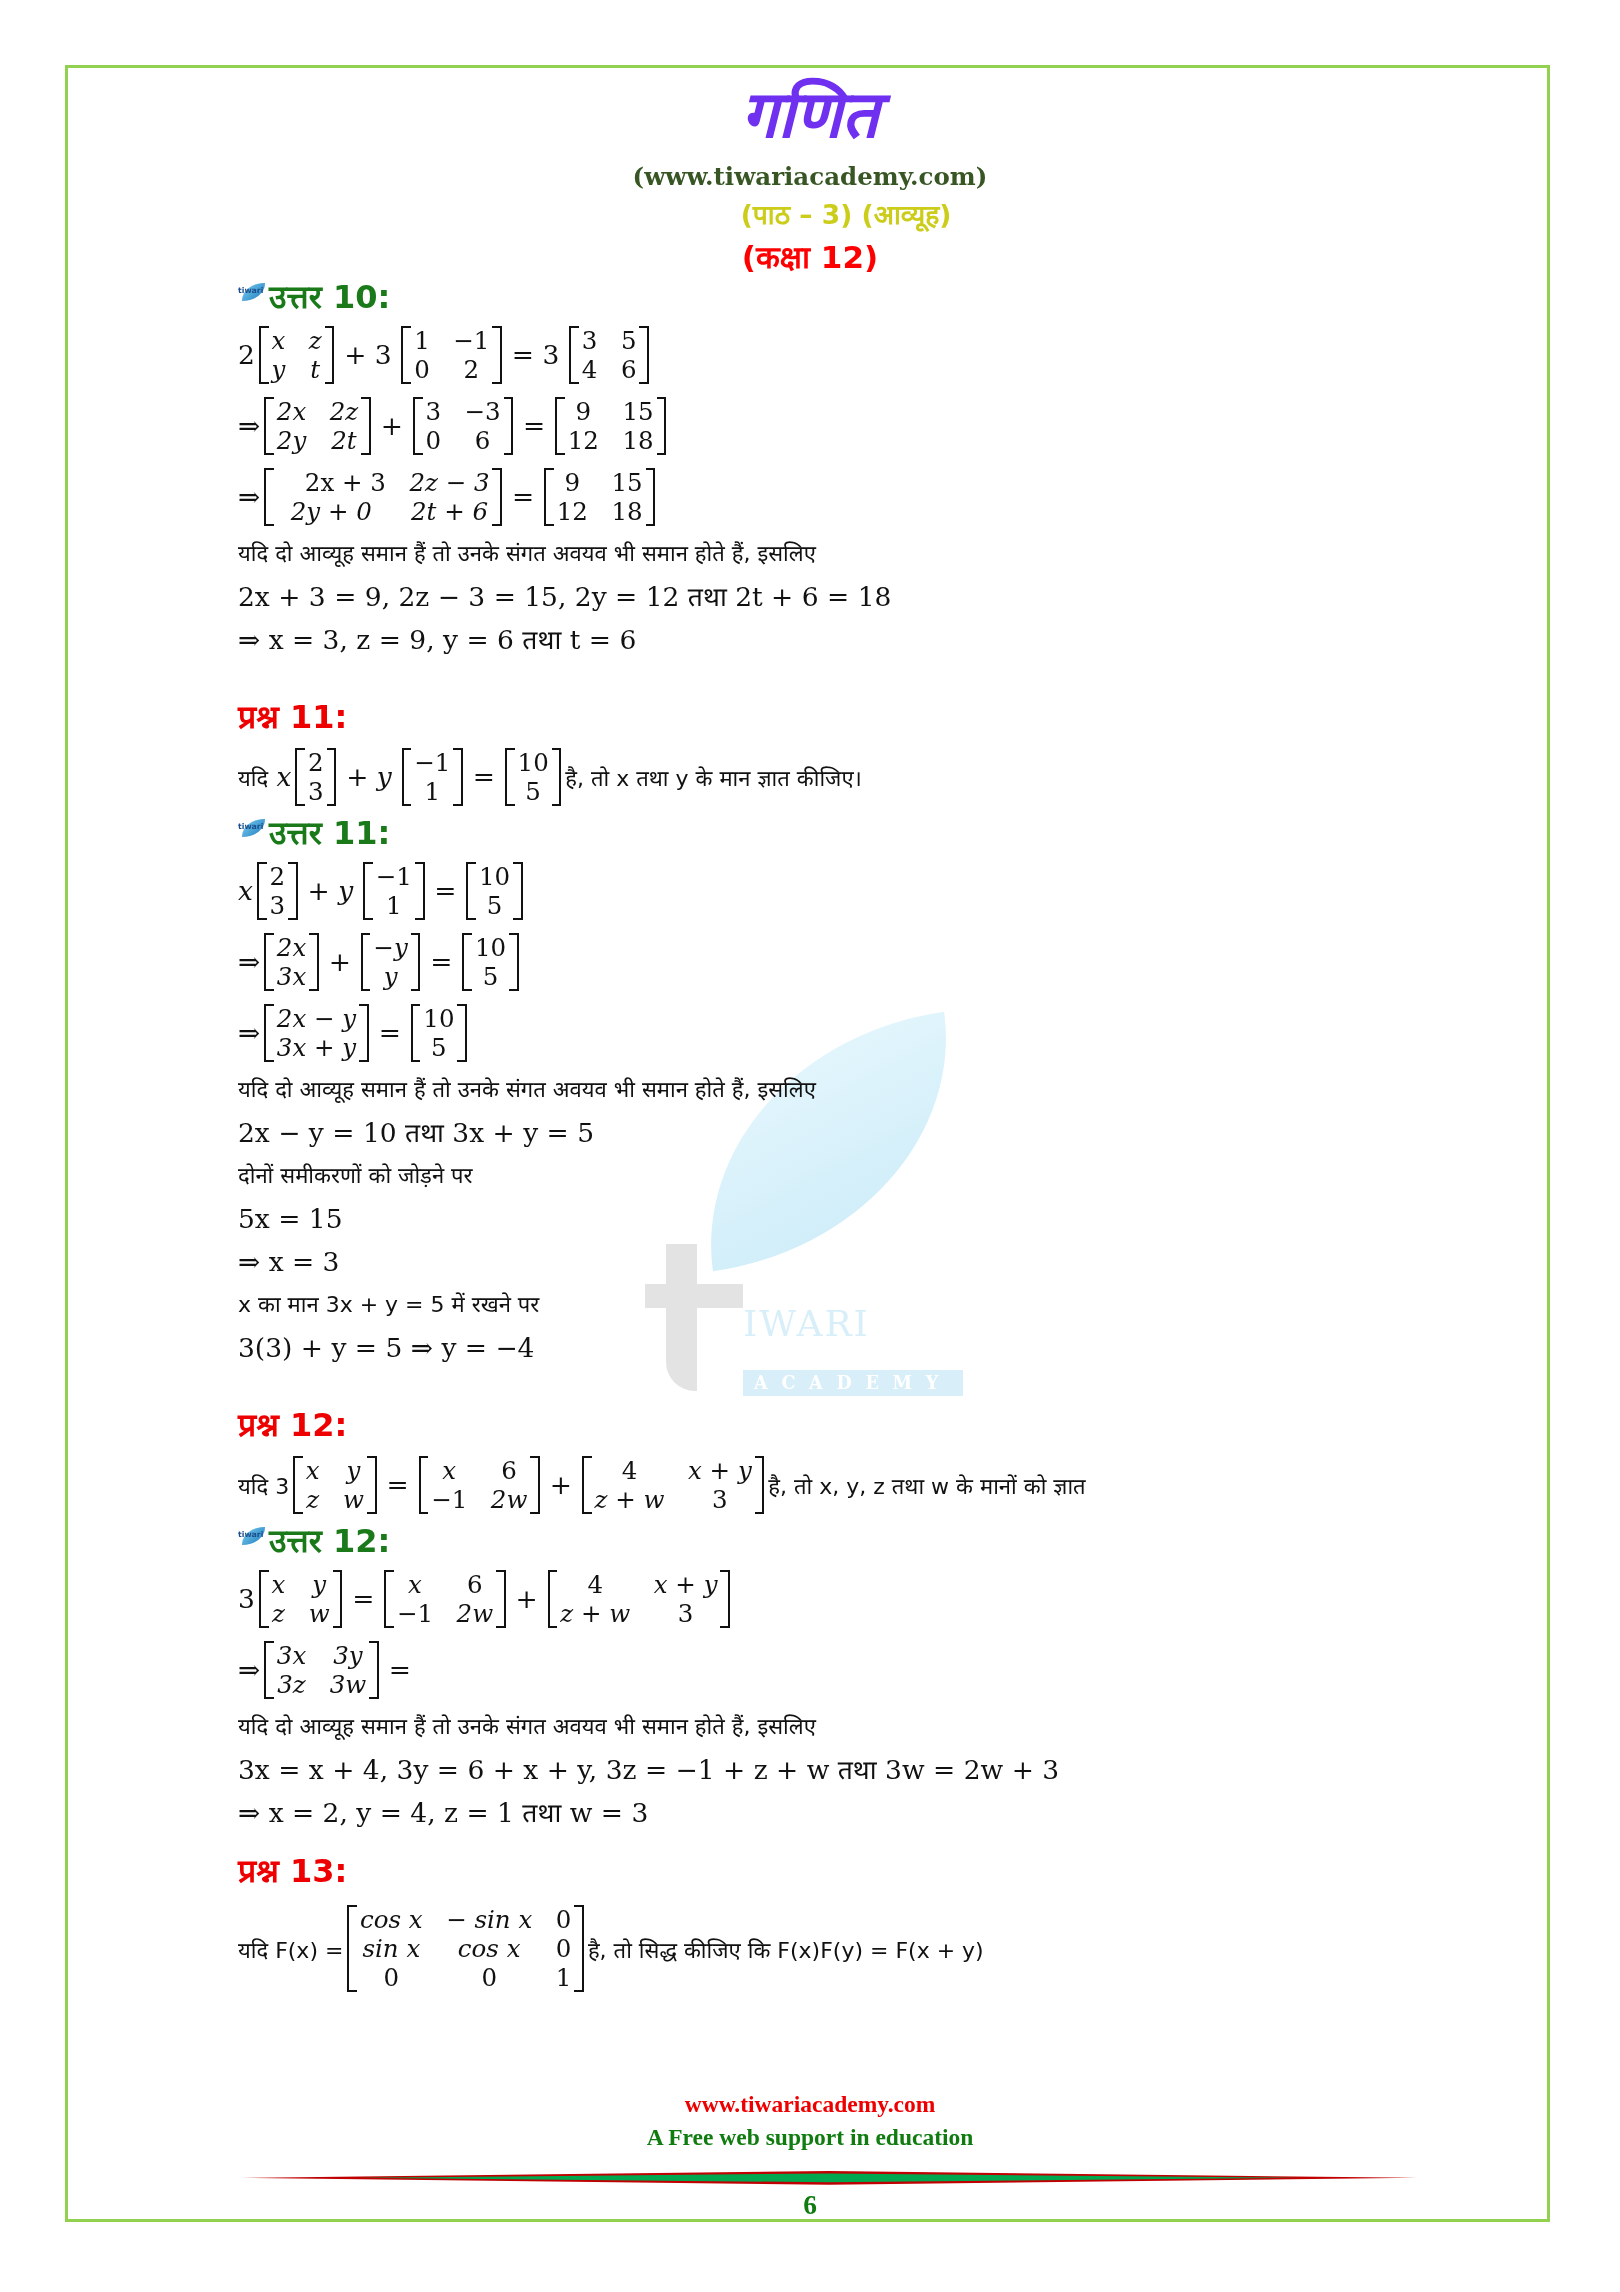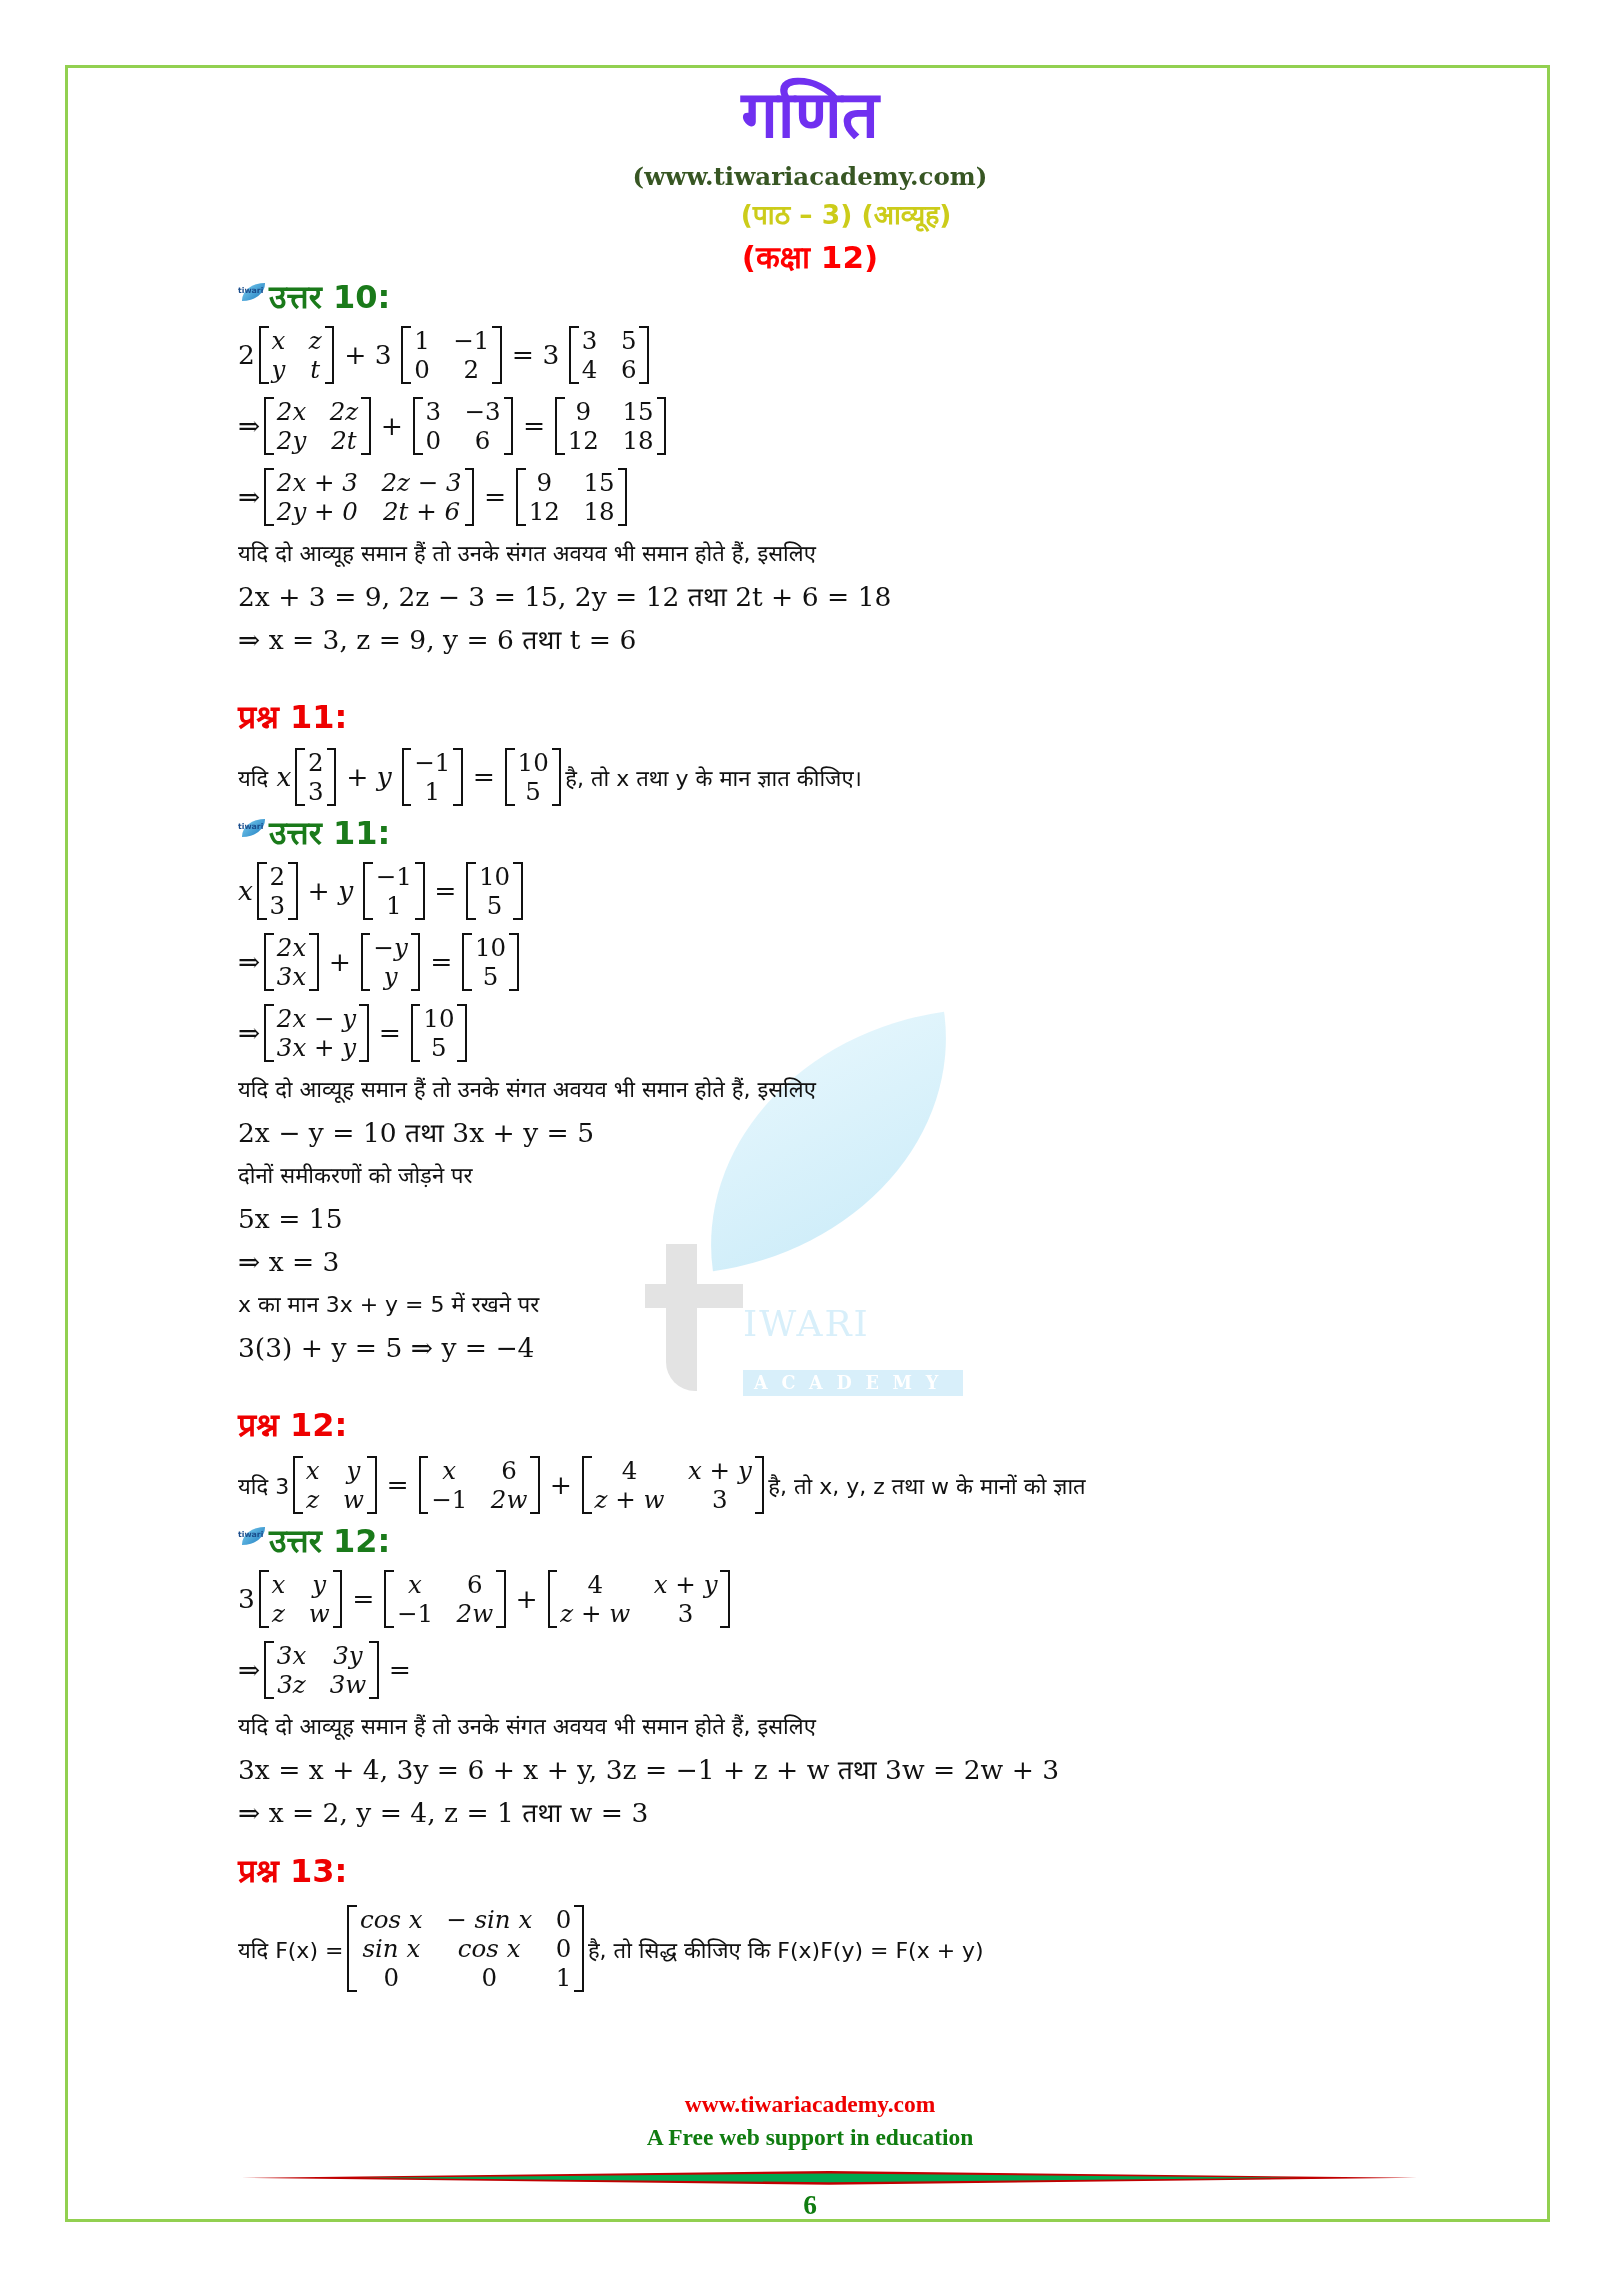--- a/index.html
+++ b/index.html
@@ -2,21 +2,21 @@
 <html><head>
 <meta charset="utf-8">
 <style>
   html, body { margin:0; padding:0; background:#ffffff; }
   body { width:1620px; height:2293px; position:relative; overflow:hidden;
          font-family:"DejaVu Sans", sans-serif; color:#111; }
   .frame { position:absolute; left:65px; top:65px; width:1485px; height:2157px;
            border:3.9px solid #92d050; box-sizing:border-box; }
   .abs { position:absolute; }
   .center { left:0; width:1620px; text-align:center; }
-  .title { top:80px; font-size:65px; font-weight:bold; color:#7030f0; line-height:69px; }
+  .title { top:80px; font-size:65px; font-weight:bold; font-style:italic; color:#7030f0; line-height:69px; }
   .site { top:162px; font-family:"DejaVu Serif", serif; font-weight:bold; font-size:24.5px; color:#375623; }
   .chapter { top:196px; font-size:26.5px; font-weight:bold; color:#cccc1a;margin-left:36px; }
   .klass { top:235px; font-size:31px; font-weight:bold; color:#ff0000; }
 
   .content { position:absolute; left:238px; top:276px; width:1176px; }
   .line { font-size:27.4px; line-height:43px; white-space:nowrap; }
   .math { font-family:"DejaVu Serif", serif; font-size:26.5px; }
   .hindi { font-family:"DejaVu Sans", sans-serif; font-size:22px; }
   .ans-h { font-size:32px; font-weight:bold; color:#1a7a1a; line-height:43px; display:flex; align-items:center; gap:2px; }
   .q-h { font-size:32px; font-weight:bold; color:#ee0000; line-height:47px; margin-top:33px; }
@@ -144,21 +144,21 @@
           <span style="font-style: normal;">18</span>
         </span>
         <span class="br r"></span>
       </span>
   </div>
   <div class="eqrow">
     <span>⇒</span>
     <span class="mx">
         <span class="br l"></span>
         <span class="cells" style="grid-template-columns: repeat(2, auto);">
-          <span style="font-style: italic;">2x + 3</span>
+          <span style=" margin-left: 28px;">2x + 3</span>
           <span style="font-style: italic;">2z − 3</span>
           <span style="font-style: italic;">2y + 0</span>
           <span style="font-style: italic;">2t + 6</span>
         </span>
         <span class="br r"></span>
       </span>
     <span class="op">=</span>
     <span class="mx">
         <span class="br l"></span>
         <span class="cells" style="grid-template-columns: repeat(2, auto);">

